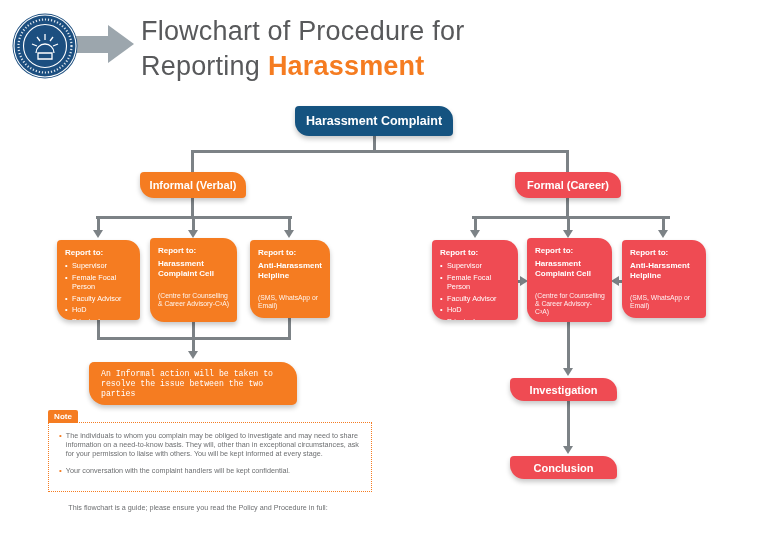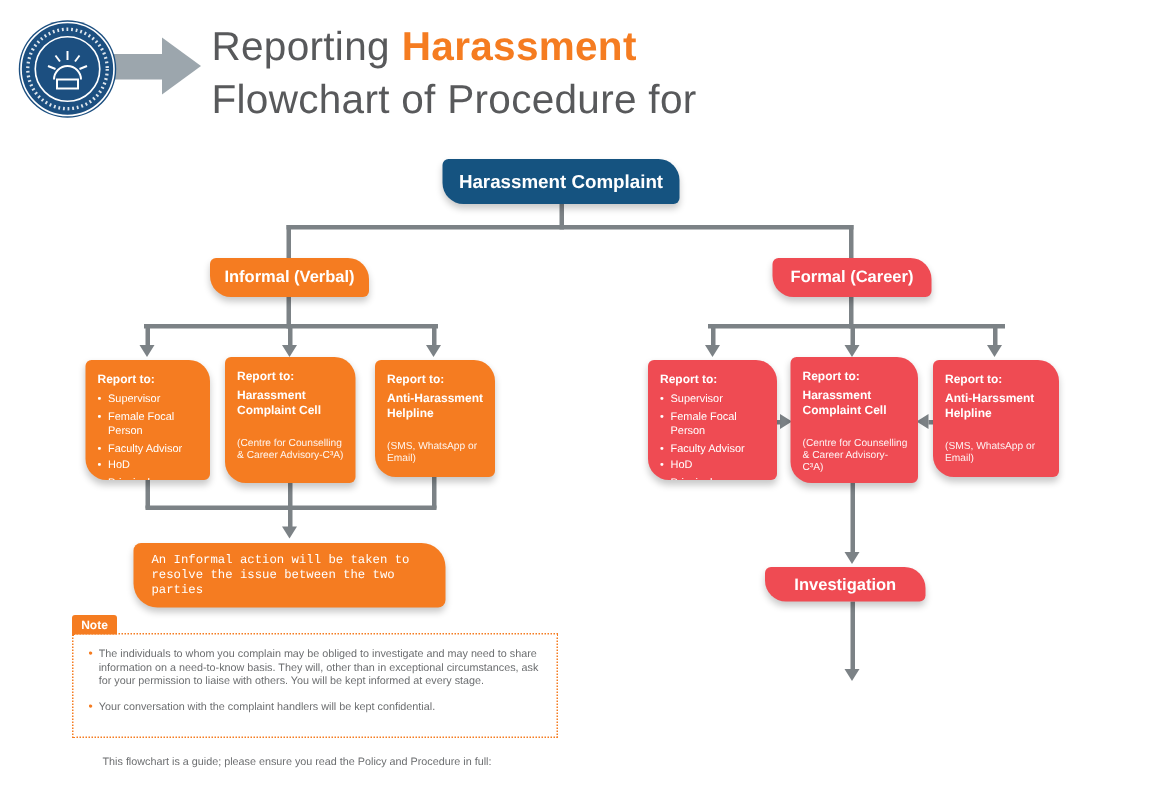--- a/index.html
+++ b/index.html
@@ -68,24 +68,24 @@
         <path d="M26 40 h14 v6 h-14 z"></path>
         <path d="M33 21 v6"></path>
           <path d="M25 24 l3 4"></path>
           <path d="M41 24 l-3 4"></path>
         <path d="M20 31 l5 2"></path>
           <path d="M46 31 l-5 2"></path>
       </g>
     </svg>
   </div>
   <div class="title">
+    <div>Flowchart of Procedure for</div>
     <div>
       <span class="t-prefix">Reporting</span><span class="t-hl">Harassment</span>
     </div>
-    <div>Flowchart of Procedure for</div>
   </div>
 
   <div class="node blue pill root" style="left:295px;top:106px;width:158px;height:30px;">Harassment Complaint</div>
 
   <div class="line" style="left:373px;top:136px;width:3px;height:17px;"></div>
   <div class="line" style="left:191px;top:150px;width:378px;height:3px;"></div>
   <div class="line" style="left:191px;top:150px;width:3px;height:69px;"></div>
   <div class="line" style="left:566px;top:150px;width:3px;height:69px;"></div>
 
   <div class="node orange pill" style="left:140px;top:172px;width:106px;height:26px;">Informal (Verbal)</div>
@@ -163,20 +163,21 @@
   <div class="ahead-down" style="left:188px;top:351px;"></div>
   <div class="node orange outcome" style="left:89px;top:362px;width:208px;height:43px;font-family:Liberation Mono, monospace;">
     <span>An Informal action will be taken to resolve the issue between the two parties</span>
   </div>
 
   <div class="line" style="left:567px;top:322px;width:3px;height:47px;"></div>
   <div class="ahead-down" style="left:563px;top:368px;"></div>
   <div class="node red pill" style="left:510px;top:378px;width:107px;height:23px;">Investigation</div>
   <div class="line" style="left:567px;top:401px;width:3px;height:46px;"></div>
   <div class="ahead-down" style="left:563px;top:446px;"></div>
+  <div class="node red pill" style="left:510px;top:456px;width:107px;height:23px;">Conclusion</div>
 
   <div class="note-label">Note</div>
   <div class="note-box">
     <div class="note-row">
       <span class="note-dot">•</span>
       <span class="note-text">The individuals to whom you complain may be obliged to investigate and may need to share information on a need-to-know basis. They will, other than in exceptional circumstances, ask for your permission to liaise with others. You will be kept informed at every stage.</span>
     </div>
     <div class="note-row">
       <span class="note-dot">•</span>
       <span class="note-text">Your conversation with the complaint handlers will be kept confidential.</span>

